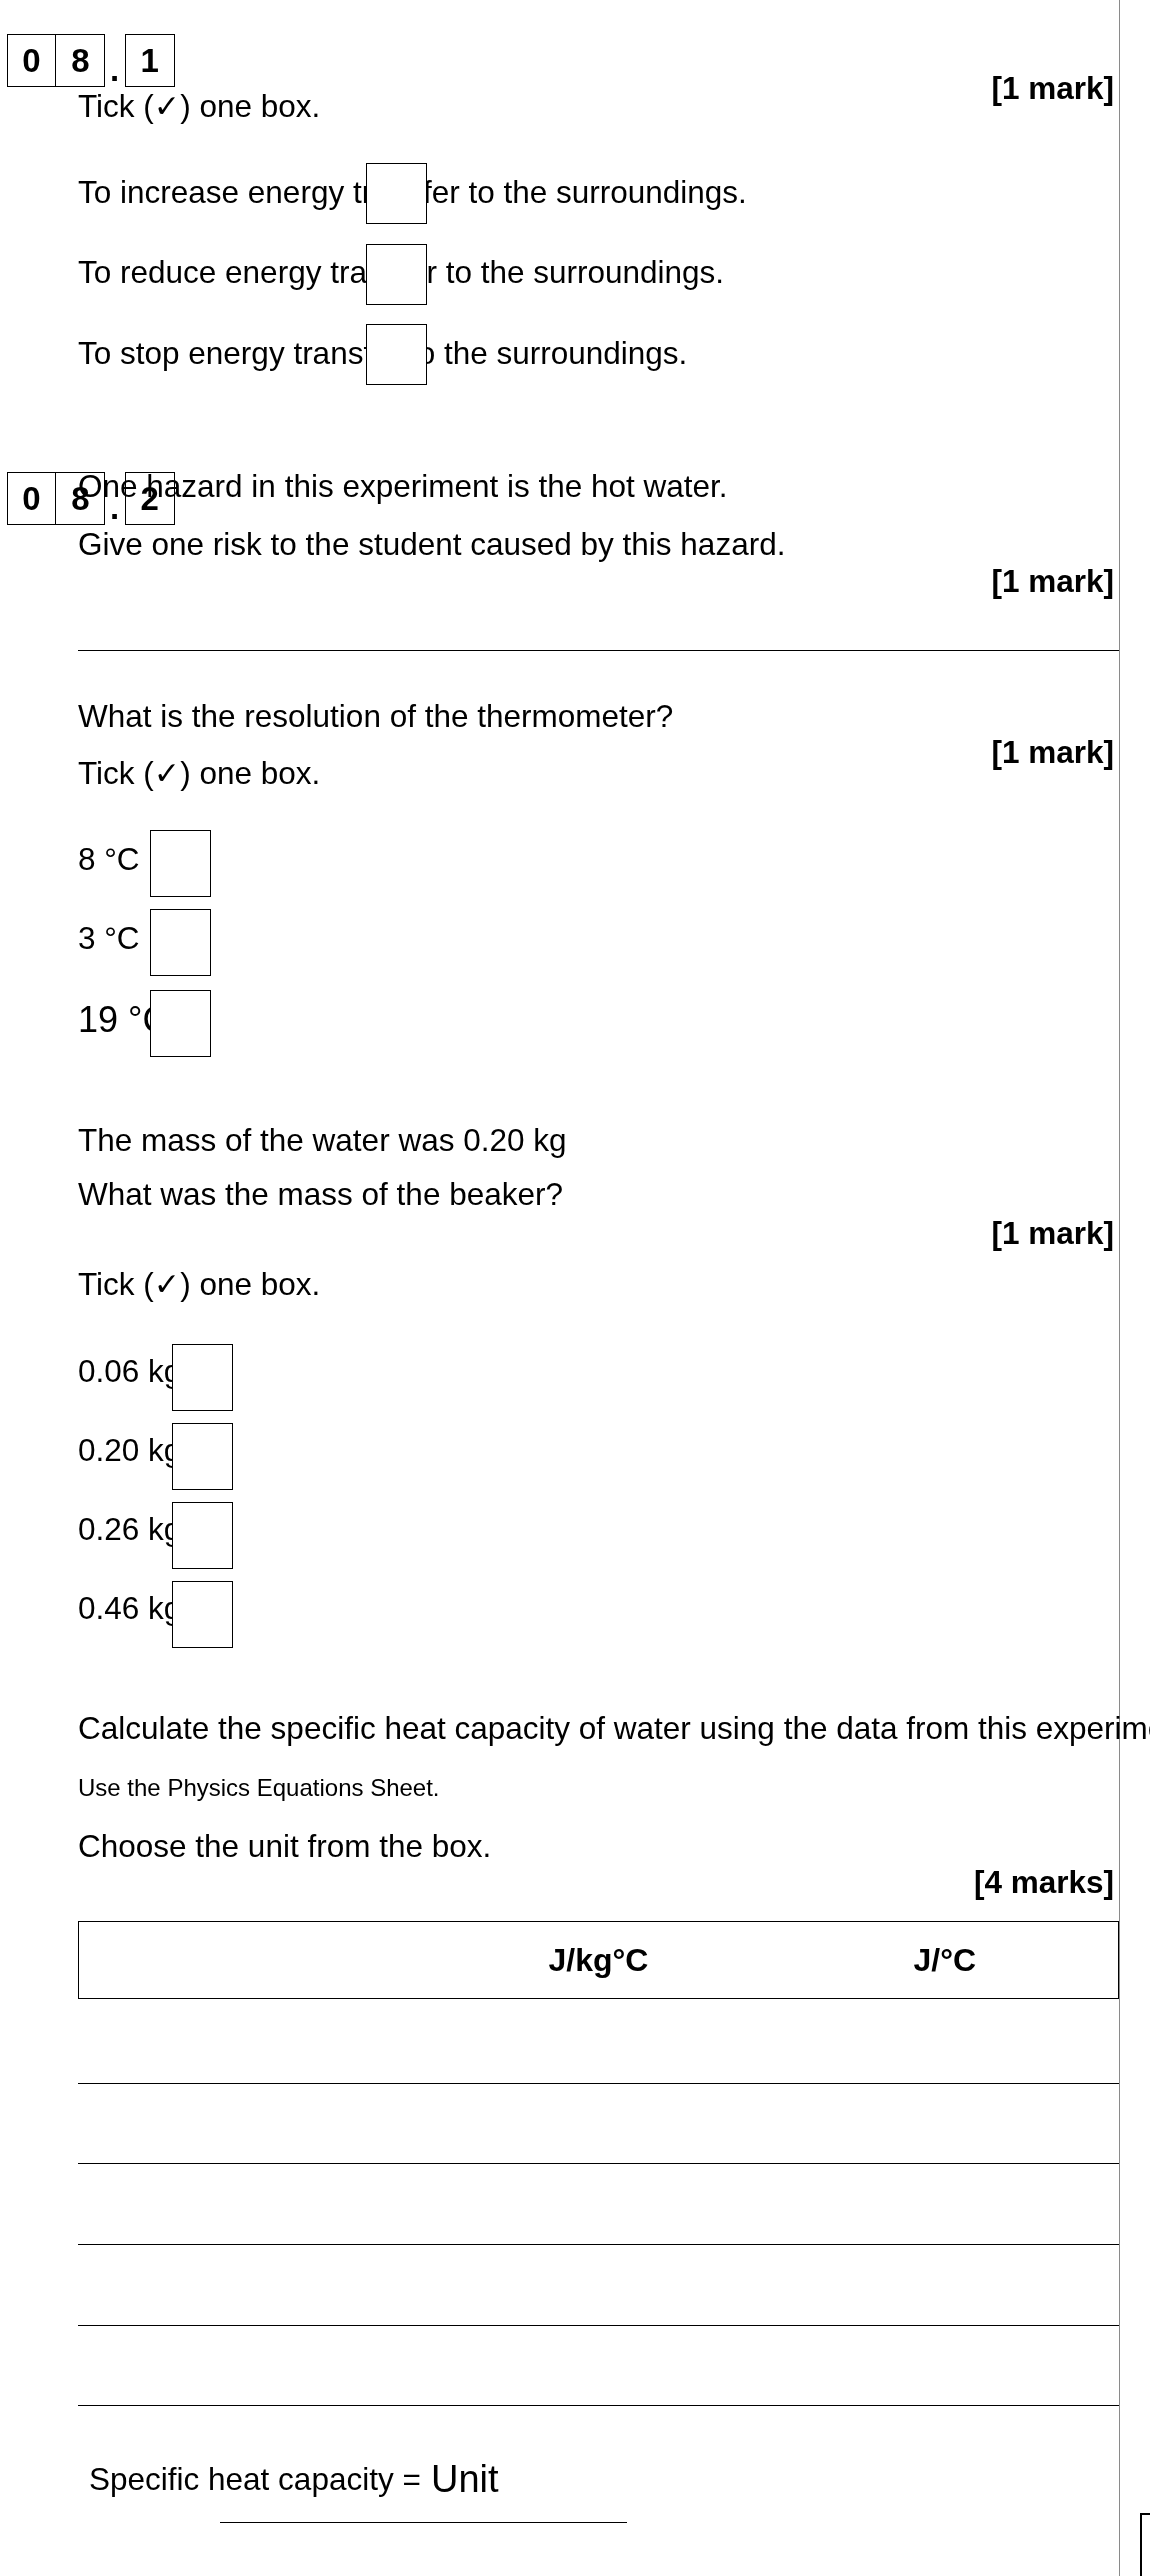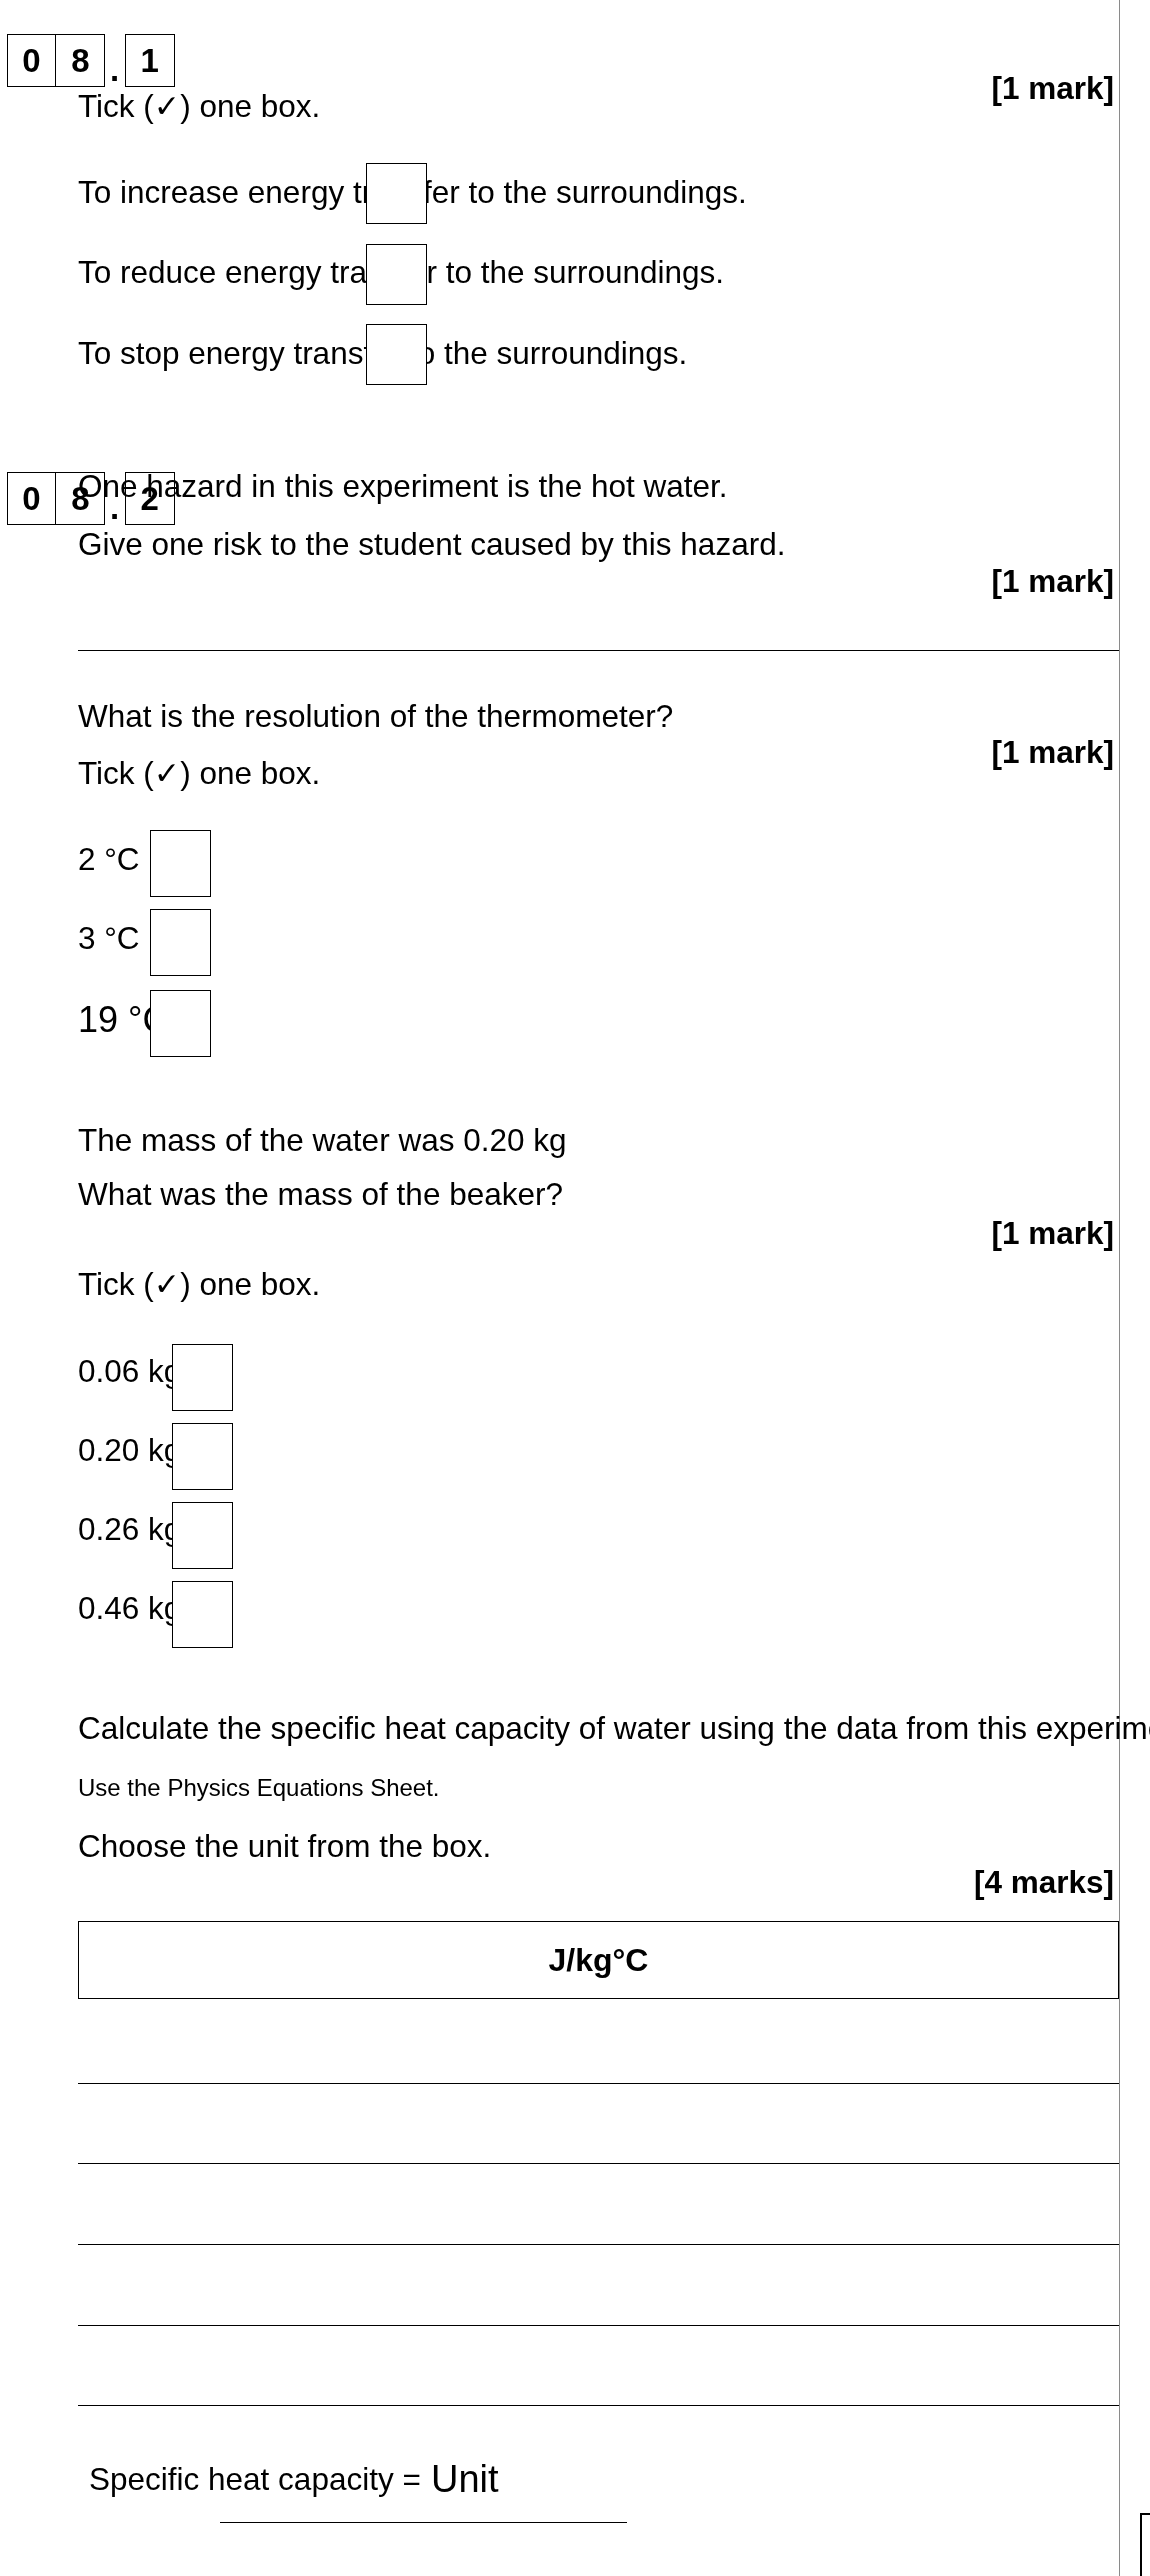--- a/index.html
+++ b/index.html
@@ -168,21 +168,21 @@
 
   <div class="marks" style="right: 36px; top: 563px; font-size: 31.5px;">[1 mark]</div>
 
   <div class="ruleline" style="left: 78px; top: 650px; width: 1041px;"></div>
 
   <div class="t" style="left: 78px; top: 706px; font-size: 31.5px;">What is the resolution of the thermometer?</div>
   <div class="marks" style="right: 36px; top: 734px; font-size: 31.5px;">[1 mark]</div>
 
   <div class="t" style="left: 78px; top: 763px; font-size: 31.5px;"><span>Tick (</span><span>✓</span><span>) </span><span class="bold">one</span><span> box.</span></div>
 
-  <div class="t" style="left: 78px; top: 849px; font-size: 31.5px;">2 °C</div>
+  <div class="t" style="left: 78px; top: 849px; font-size: 31.5px;">8 °C</div>
   <div class="tickbox" style="left: 150px; top: 830px; width: 61px; height: 67px;"></div>
 
   <div class="t" style="left: 78px; top: 928px; font-size: 31.5px;">3 °C</div>
   <div class="tickbox" style="left: 150px; top: 909px; width: 61px; height: 67px;"></div>
 
   <div class="t" style="left: 78px; top: 1009px; font-size: 36px;">19 °C</div>
   <div class="tickbox" style="left: 150px; top: 990px; width: 61px; height: 67px;"></div>
 
   <div class="t" style="left: 78px; top: 1130px; font-size: 31.5px;">The mass of the water was 0.20 kg</div>
   <div class="t" style="left: 78px; top: 1184px; font-size: 31.5px;">What was the mass of the beaker?</div>
@@ -202,20 +202,21 @@
   <div class="t" style="left: 78px; top: 1598px; font-size: 31.5px;">0.46 kg</div>
   <div class="tickbox" style="left: 172px; top: 1581px; width: 61px; height: 67px;"></div>
 
   <div class="t" style="left: 78px; top: 1718px; font-size: 31.5px;">Calculate the specific heat capacity of water using the data from this experiment.</div>
   <div class="t" style="left: 78px; top: 1777px; font-size: 24px;">Use the Physics Equations Sheet.</div>
   <div class="t" style="left: 78px; top: 1836px; font-size: 31.5px;">Choose the unit from the box.</div>
   <div class="marks" style="right: 36px; top: 1864px; font-size: 31.5px;">[4 marks]</div>
 
   <div class="unitbox" style="left: 78px; top: 1921px; width: 1041px; height: 78px;">
     <div class="ucell" style="left: 33.33%; width: 33.33%; font-size: 32px;">J/kg°C</div>
+    <div class="ucell" style="left: 66.66%; width: 33.33%; font-size: 32px;">J/°C</div>
   </div>
 
   <div class="ruleline" style="left: 78px; top: 2083px; width: 1041px;"></div>
   <div class="ruleline" style="left: 78px; top: 2163px; width: 1041px;"></div>
   <div class="ruleline" style="left: 78px; top: 2244px; width: 1041px;"></div>
   <div class="ruleline" style="left: 78px; top: 2325px; width: 1041px;"></div>
   <div class="ruleline" style="left: 78px; top: 2405px; width: 1041px;"></div>
 
   <div class="t" style="left: 89px; top: 2469px; font-size: 31.5px;">Specific heat capacity =</div>
   <div class="blank" style="left: 220px; top: 2522px; width: 407px;"></div>

